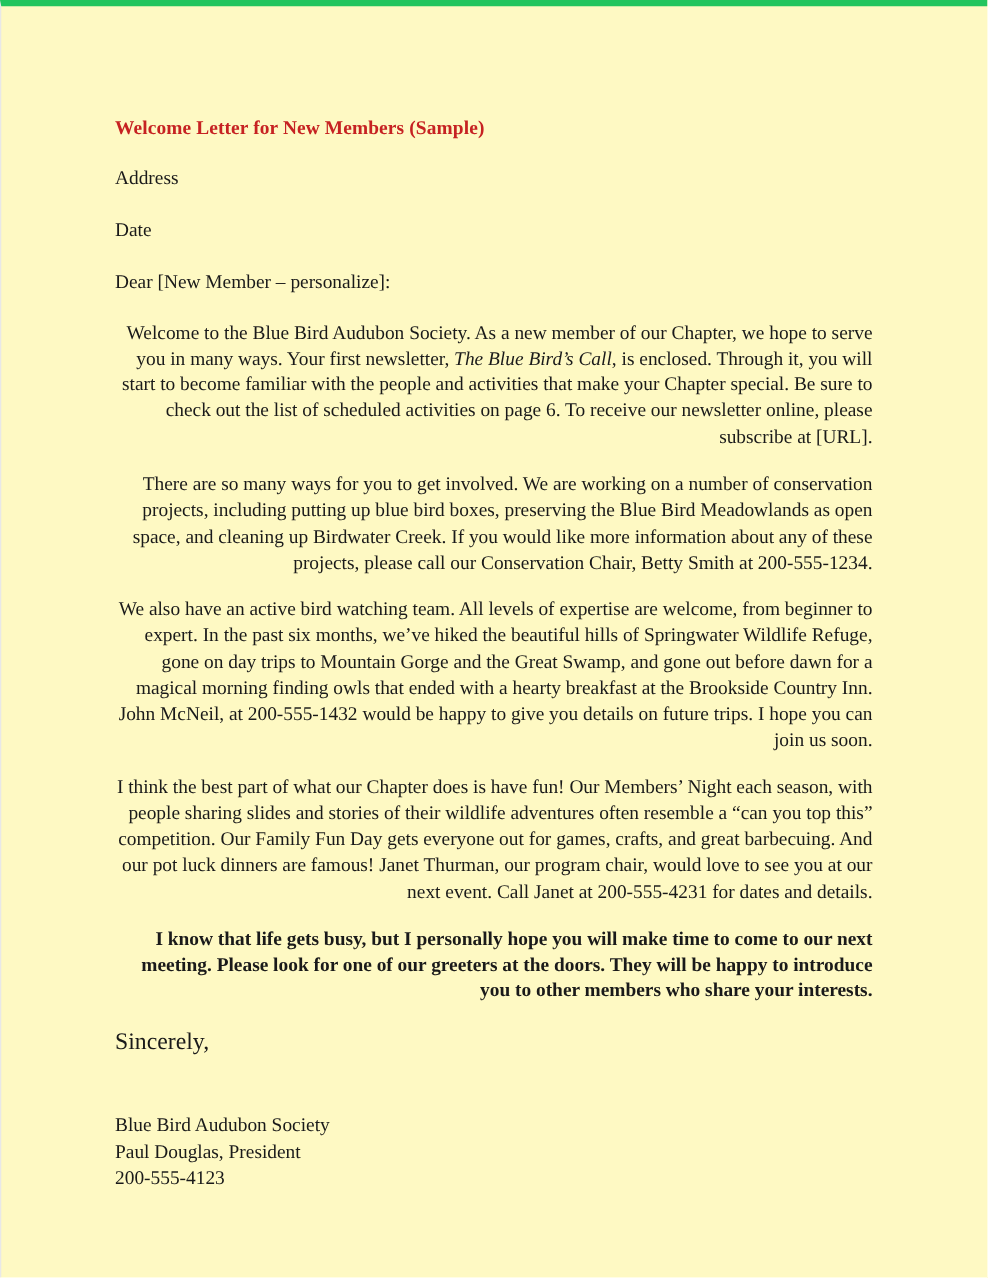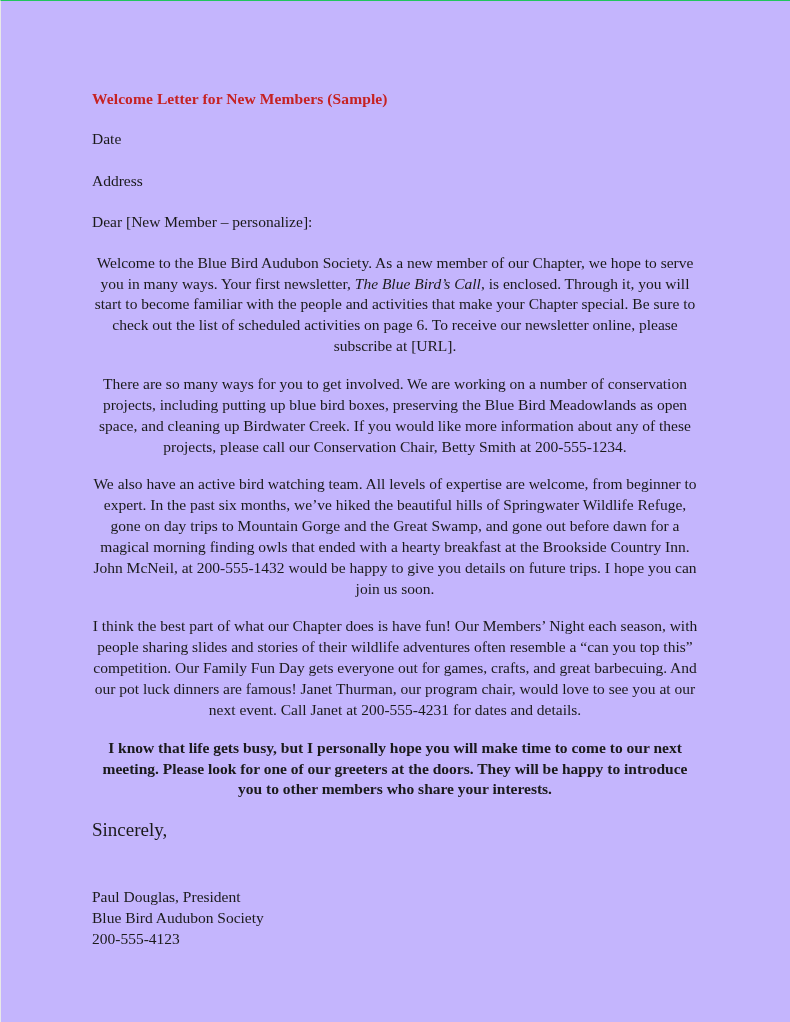--- a/index.html
+++ b/index.html
@@ -11,24 +11,24 @@
     width: 790px;
     height: 1022px;
     font-family: "Liberation Serif", "DejaVu Serif", serif;
     color: #1a1a1a;
     overflow: hidden;
   }
   .page {
     position: relative;
     width: 790px;
     height: 1022px;
-    background: #c4b5fd;
+    background: #fef9c3;
     box-sizing: border-box;
     border-left: 1px solid #e8e8e8;
-    border-top: 1px solid #22c55e;
+    border-top: 5px solid #22c55e;
   }
   .letter {
     position: absolute;
     left: 91px;
     top: 88px;
     width: 606px;
   }
   .doc-title {
     font-size: 15.5px;
     font-weight: bold;
@@ -39,21 +39,21 @@
   }
   .line-block {
     font-size: 15.5px;
     line-height: 1.3;
     margin: 0 0 21px 0;
   }
   p.para {
     font-size: 15.5px;
     line-height: 1.345;
     margin: 0 0 17px 0;
-    text-align: center;
+    text-align: right;
   }
   p.para.tight-gap {
     margin-bottom: 18px;
     font-weight: bold;
   }
   .italic {
     font-style: italic;
   }
   .signoff {
     font-size: 19px;
@@ -70,39 +70,39 @@
   }
 </style>
 </head>
 <body>
 
 <div class="page">
   <div class="letter">
 
     <h1 class="doc-title">Welcome Letter for New Members (Sample)</h1>
 
+    <div class="line-block">Address</div>
+
     <div class="line-block">Date</div>
-
-    <div class="line-block">Address</div>
 
     <div class="line-block">Dear [New Member – personalize]:</div>
 
     <p class="para"><span>Welcome to the Blue Bird Audubon Society. As a new member of our Chapter, we hope to serve you in many ways. Your first newsletter, </span><span class="italic">The Blue Bird’s Call</span><span>, is enclosed. Through it, you will start to become familiar with the people and activities that make your Chapter special. Be sure to check out the list of scheduled activities on page 6. To receive our newsletter online, please subscribe at [URL].</span></p>
 
 
     <p class="para">There are so many ways for you to get involved. We are working on a number of conservation projects, including putting up blue bird boxes, preserving the Blue Bird Meadowlands as open space, and cleaning up Birdwater Creek. If you would like more information about any of these projects, please call our Conservation Chair, Betty Smith at 200-555-1234.</p>
 
     <p class="para">We also have an active bird watching team. All levels of expertise are welcome, from beginner to expert. In the past six months, we’ve hiked the beautiful hills of Springwater Wildlife Refuge, gone on day trips to Mountain Gorge and the Great Swamp, and gone out before dawn for a magical morning finding owls that ended with a hearty breakfast at the Brookside Country Inn. John McNeil, at 200-555-1432 would be happy to give you details on future trips. I hope you can join us soon.</p>
 
     <p class="para">I think the best part of what our Chapter does is have fun! Our Members’ Night each season, with people sharing slides and stories of their wildlife adventures often resemble a “can you top this” competition. Our Family Fun Day gets everyone out for games, crafts, and great barbecuing. And our pot luck dinners are famous! Janet Thurman, our program chair, would love to see you at our next event. Call Janet at 200-555-4231 for dates and details.</p>
 
     <p class="para tight-gap">I know that life gets busy, but I personally hope you will make time to come to our next meeting. Please look for one of our greeters at the doors. They will be happy to introduce you to other members who share your interests.</p>
 
     <div class="signoff">Sincerely,</div>
 
     <div class="sig-block">
+      <div>Blue Bird Audubon Society</div>
       <div>Paul Douglas, President</div>
-      <div>Blue Bird Audubon Society</div>
       <div>200-555-4123</div>
     </div>
 
   </div>
 </div>
 
 </body></html>

